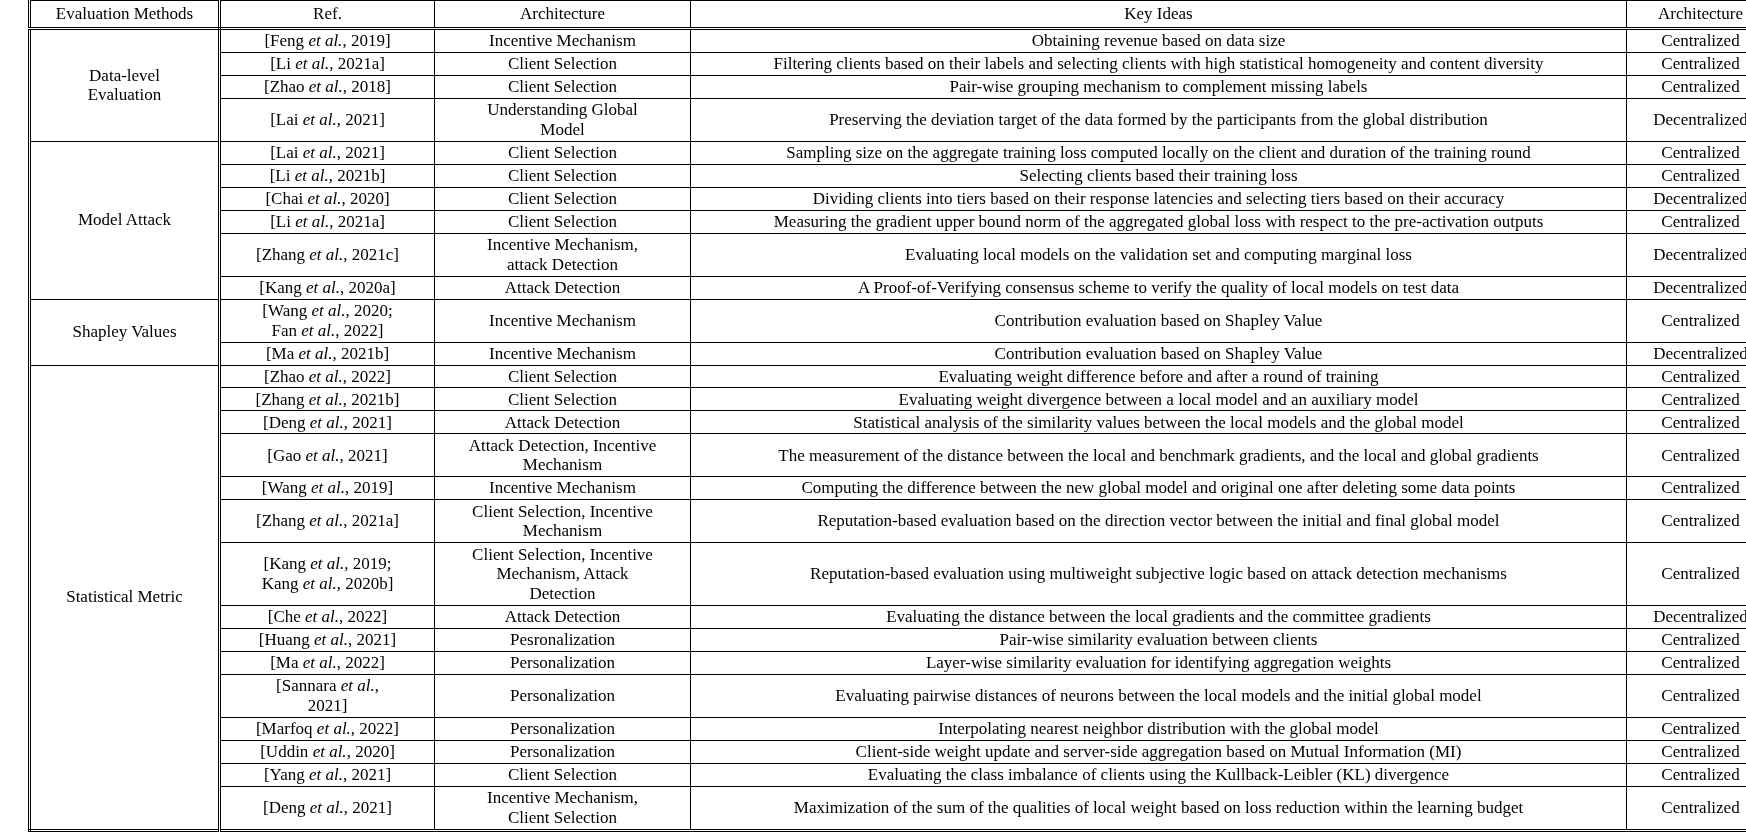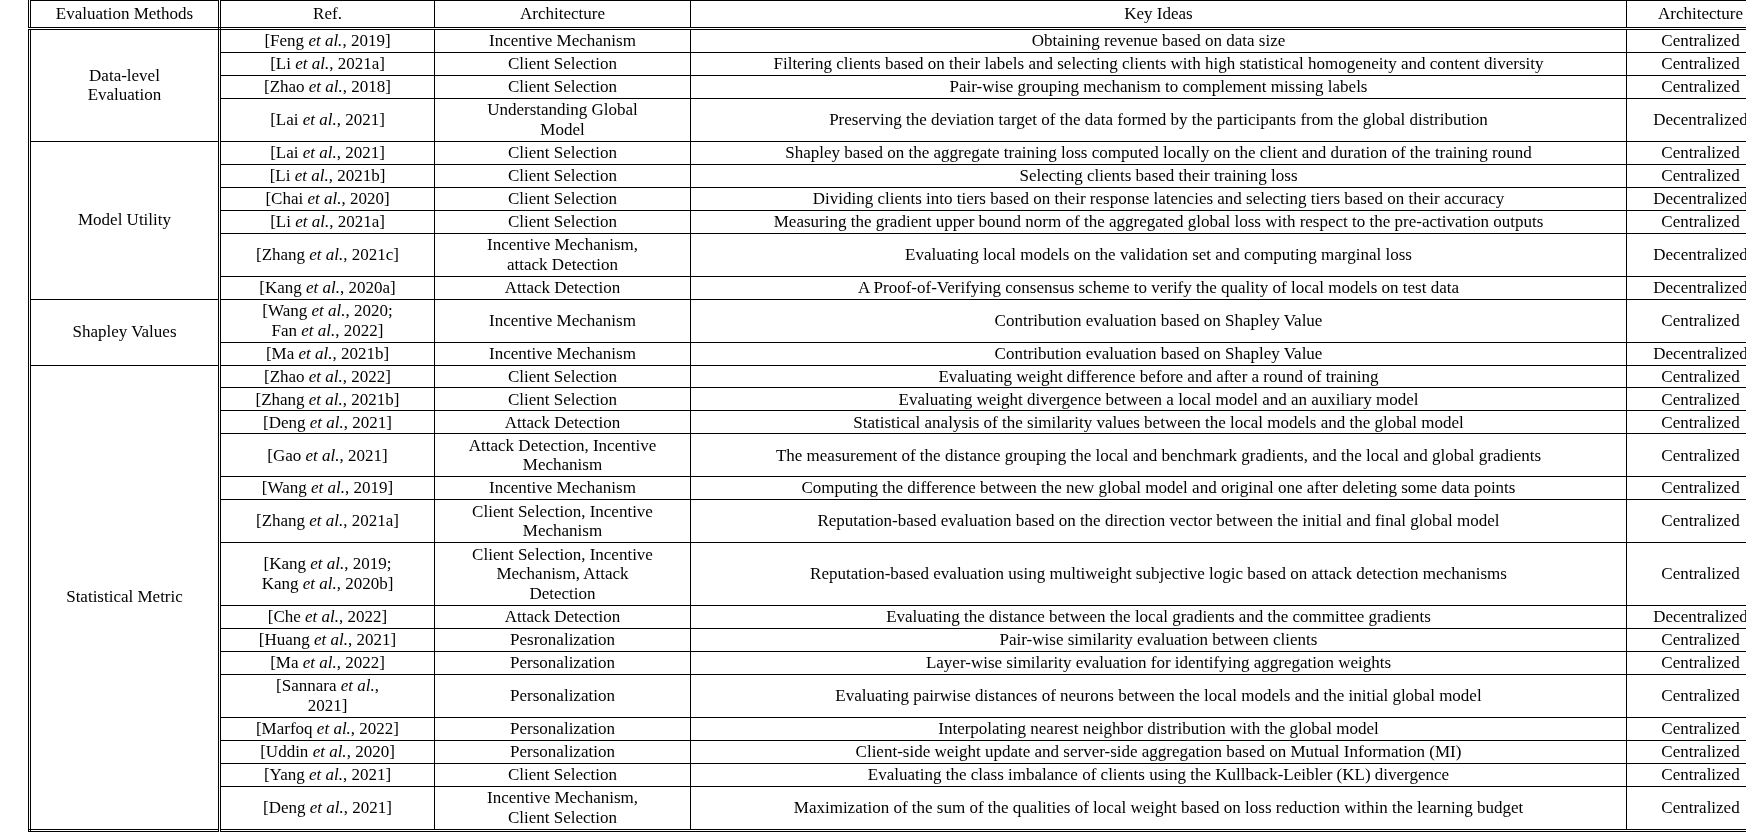--- a/index.html
+++ b/index.html
@@ -76,24 +76,24 @@
           <td>Pair-wise grouping mechanism to complement missing labels</td>
           <td>Centralized</td>
         </tr>
         <tr>
           <td>[Lai <i>et al.</i>, 2021]</td>
           <td>Understanding Global<br>Model</td>
           <td>Preserving the deviation target of the data formed by the participants from the global distribution</td>
           <td>Decentralized</td>
         </tr>
         <tr>
-          <td rowspan="6" class="method-cell">Model Utility</td>
+          <td rowspan="6" class="method-cell">Model Attack</td>
           <td>[Lai <i>et al.</i>, 2021]</td>
           <td>Client Selection</td>
-          <td>Shapley based on the aggregate training loss computed locally on the client and duration of the training round</td>
+          <td>Sampling size on the aggregate training loss computed locally on the client and duration of the training round</td>
           <td>Centralized</td>
         </tr>
         <tr>
           <td>[Li <i>et al.</i>, 2021b]</td>
           <td>Client Selection</td>
           <td>Selecting clients based their training loss</td>
           <td>Centralized</td>
         </tr>
         <tr>
           <td>[Chai <i>et al.</i>, 2020]</td>
@@ -147,21 +147,21 @@
         </tr>
         <tr>
           <td>[Deng <i>et al.</i>, 2021]</td>
           <td>Attack Detection</td>
           <td>Statistical analysis of the similarity values between the local models and the global model</td>
           <td>Centralized</td>
         </tr>
         <tr>
           <td>[Gao <i>et al.</i>, 2021]</td>
           <td>Attack Detection, Incentive<br>Mechanism</td>
-          <td>The measurement of the distance grouping the local and benchmark gradients, and the local and global gradients</td>
+          <td>The measurement of the distance between the local and benchmark gradients, and the local and global gradients</td>
           <td>Centralized</td>
         </tr>
         <tr>
           <td>[Wang <i>et al.</i>, 2019]</td>
           <td>Incentive Mechanism</td>
           <td>Computing the difference between the new global model and original one after deleting some data points</td>
           <td>Centralized</td>
         </tr>
         <tr>
           <td>[Zhang <i>et al.</i>, 2021a]</td>

